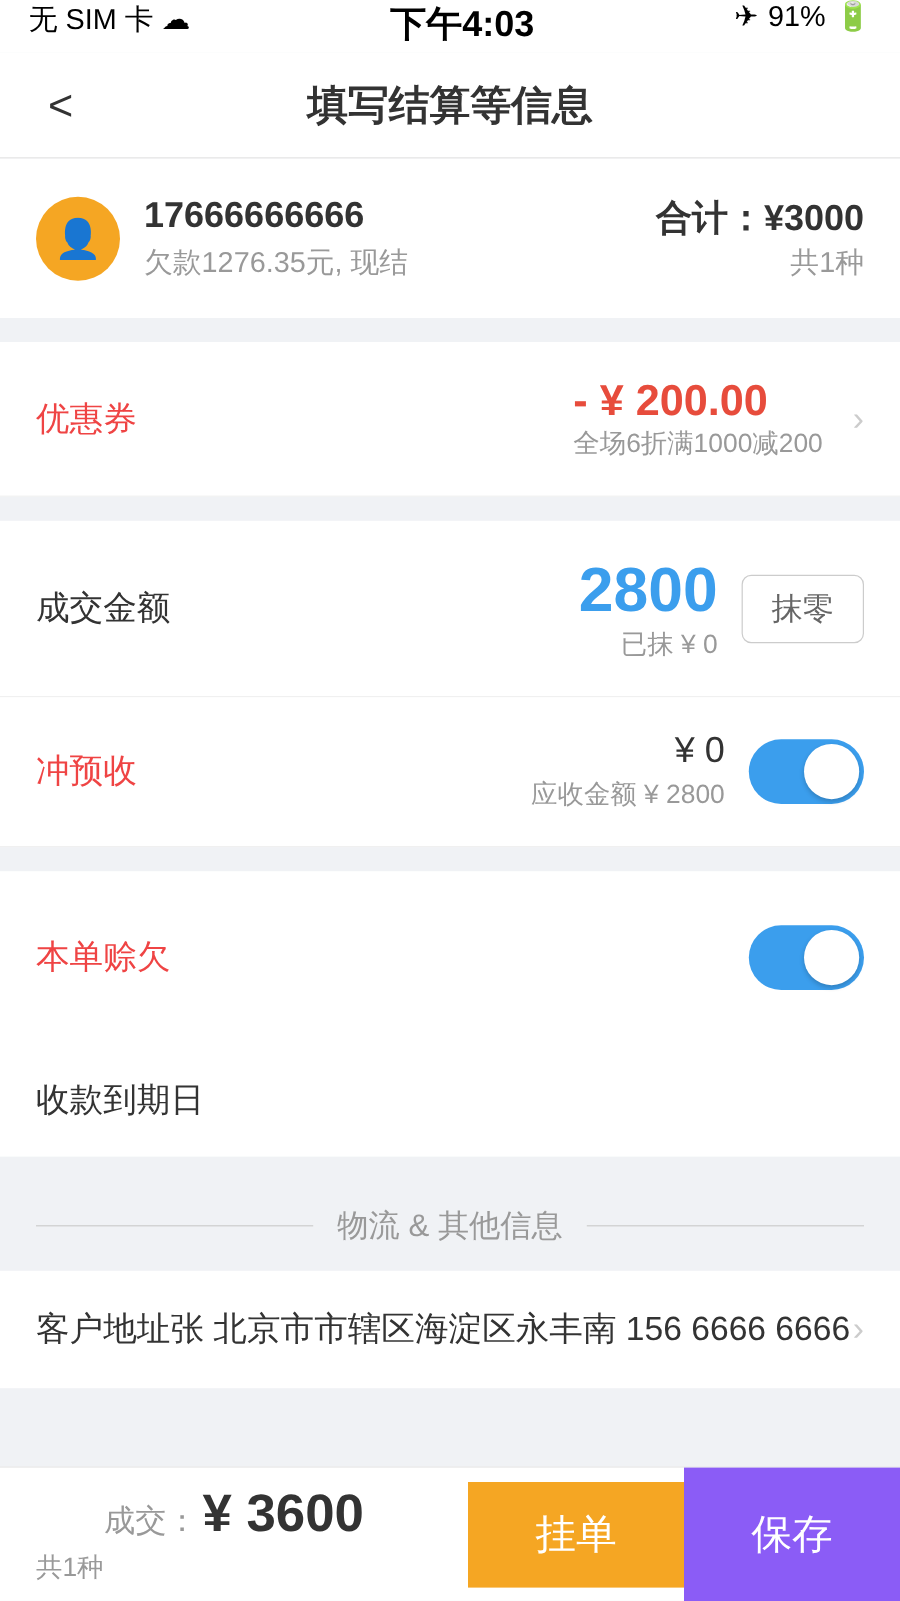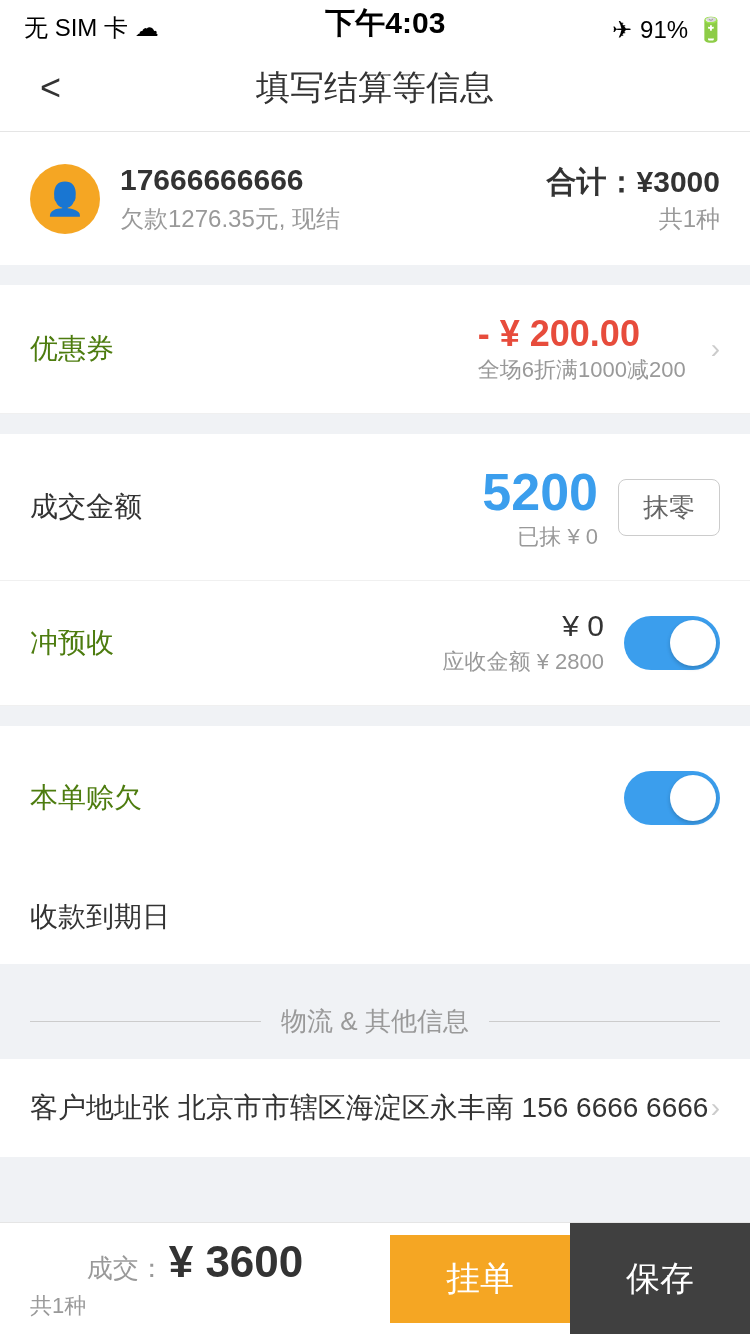--- a/index.html
+++ b/index.html
@@ -11,21 +11,21 @@
       background: #f0f2f5;
       font-size: 28px;
       color: #333;
     }
 
     
     .status-bar {
       height: 44px;
       background: #fff;
       display: flex;
-      align-items: flex-end;
+      align-items: flex-start;
       justify-content: space-between;
       padding: 0 24px;
       font-size: 24px;
       color: #000;
     }
     .status-left { display: flex; align-items: center; gap: 8px; }
     .status-center { font-size: 30px; font-weight: 600; }
     .status-right { display: flex; align-items: center; gap: 8px; font-size: 24px; }
 
     
@@ -42,21 +42,21 @@
       font-size: 36px;
       color: #333;
       cursor: pointer;
       padding: 10px;
     }
     .nav-title {
       position: absolute;
       left: 50%;
       transform: translateX(-50%);
       font-size: 34px;
-      font-weight: 400;
+      font-weight: 700;
       color: #333;
     }
 
     
     .content {
       flex: 1;
       overflow-y: auto;
       padding-bottom: 120px;
     }
 
@@ -90,21 +90,21 @@
 
     
     .row-item {
       background: #fff;
       padding: 28px 30px;
       display: flex;
       align-items: center;
       justify-content: space-between;
       border-bottom: 1px solid #f0f0f0;
     }
-    .row-label { font-size: 28px; color: #4d7c0f; }
+    .row-label { font-size: 28px; color: #ef4444; }
     .row-right { display: flex; align-items: center; gap: 25px; }
     .row-chevron { font-size: 28px; color: #ccc; }
 
     
     .coupon-value { font-size: 36px; color: #e74c3c; font-weight: 600; }
     .coupon-detail { font-size: 22px; color: #999; text-align: right; }
 
     
     .section-divider {
       height: 20px;
@@ -250,21 +250,21 @@
       align-items: center;
       justify-content: center;
       font-size: 34px;
       color: #fff;
       font-weight: 500;
       cursor: pointer;
     }
     .bottom-btn-save {
       width: 180px;
       height: 112px;
-      background: #404040;
+      background: #8b5cf6;
       display: flex;
       align-items: center;
       justify-content: center;
       font-size: 34px;
       color: #fff;
       font-weight: 500;
       cursor: pointer;
     }
   </style>
 </head>
@@ -315,21 +315,21 @@
       <span class="row-chevron">›</span>
     </div>
   </div>
 
   <div class="section-divider"></div>
 
   <div class="deal-row">
     <span class="deal-label">成交金额</span>
     <div class="deal-right">
       <div class="deal-amount-wrap">
-        <span class="deal-amount">5200</span>
+        <span class="deal-amount">2800</span>
         <span class="deal-sub">已抹  ¥ 0</span>
       </div>
       <button class="round-zero-btn">抹零</button>
     </div>
   </div>
 
   <div class="prepay-row">
     <span class="row-label">冲预收</span>
     <div class="prepay-right">
       <div class="prepay-values">

